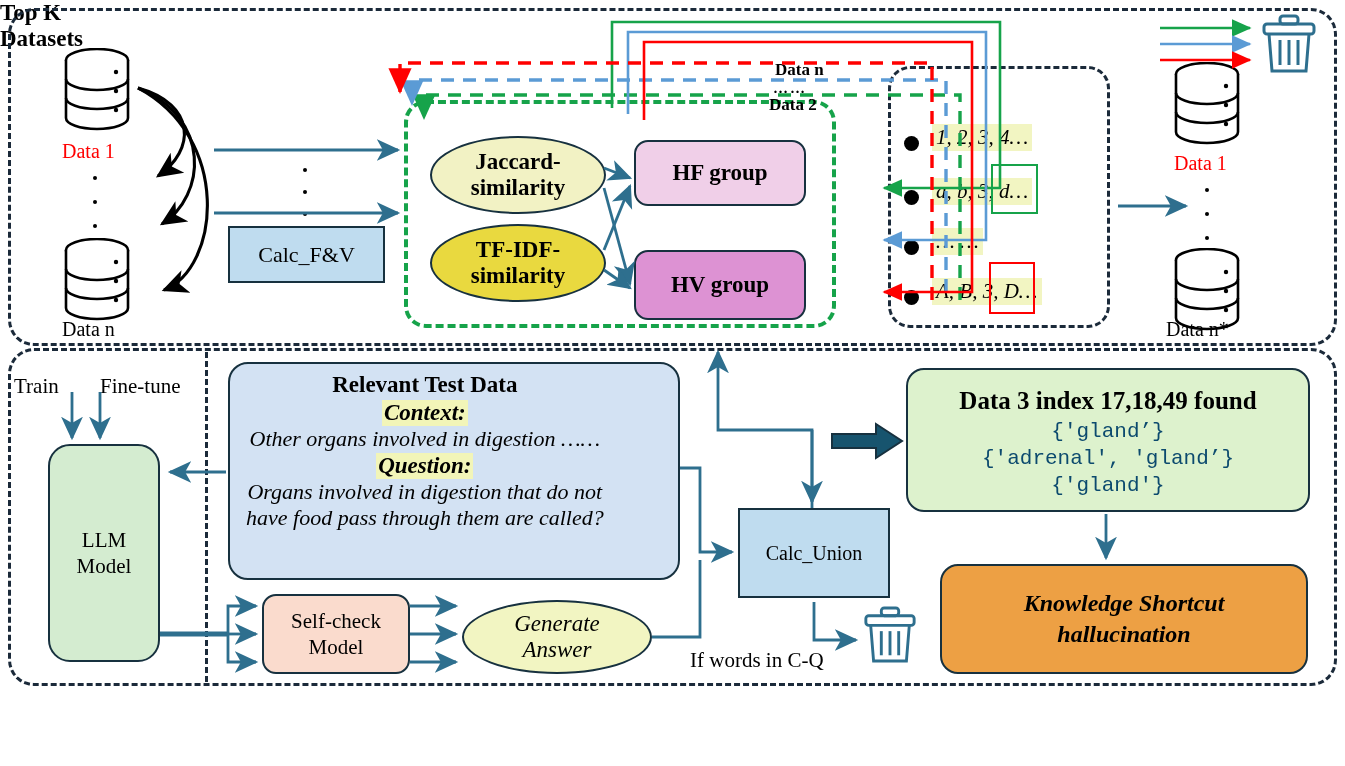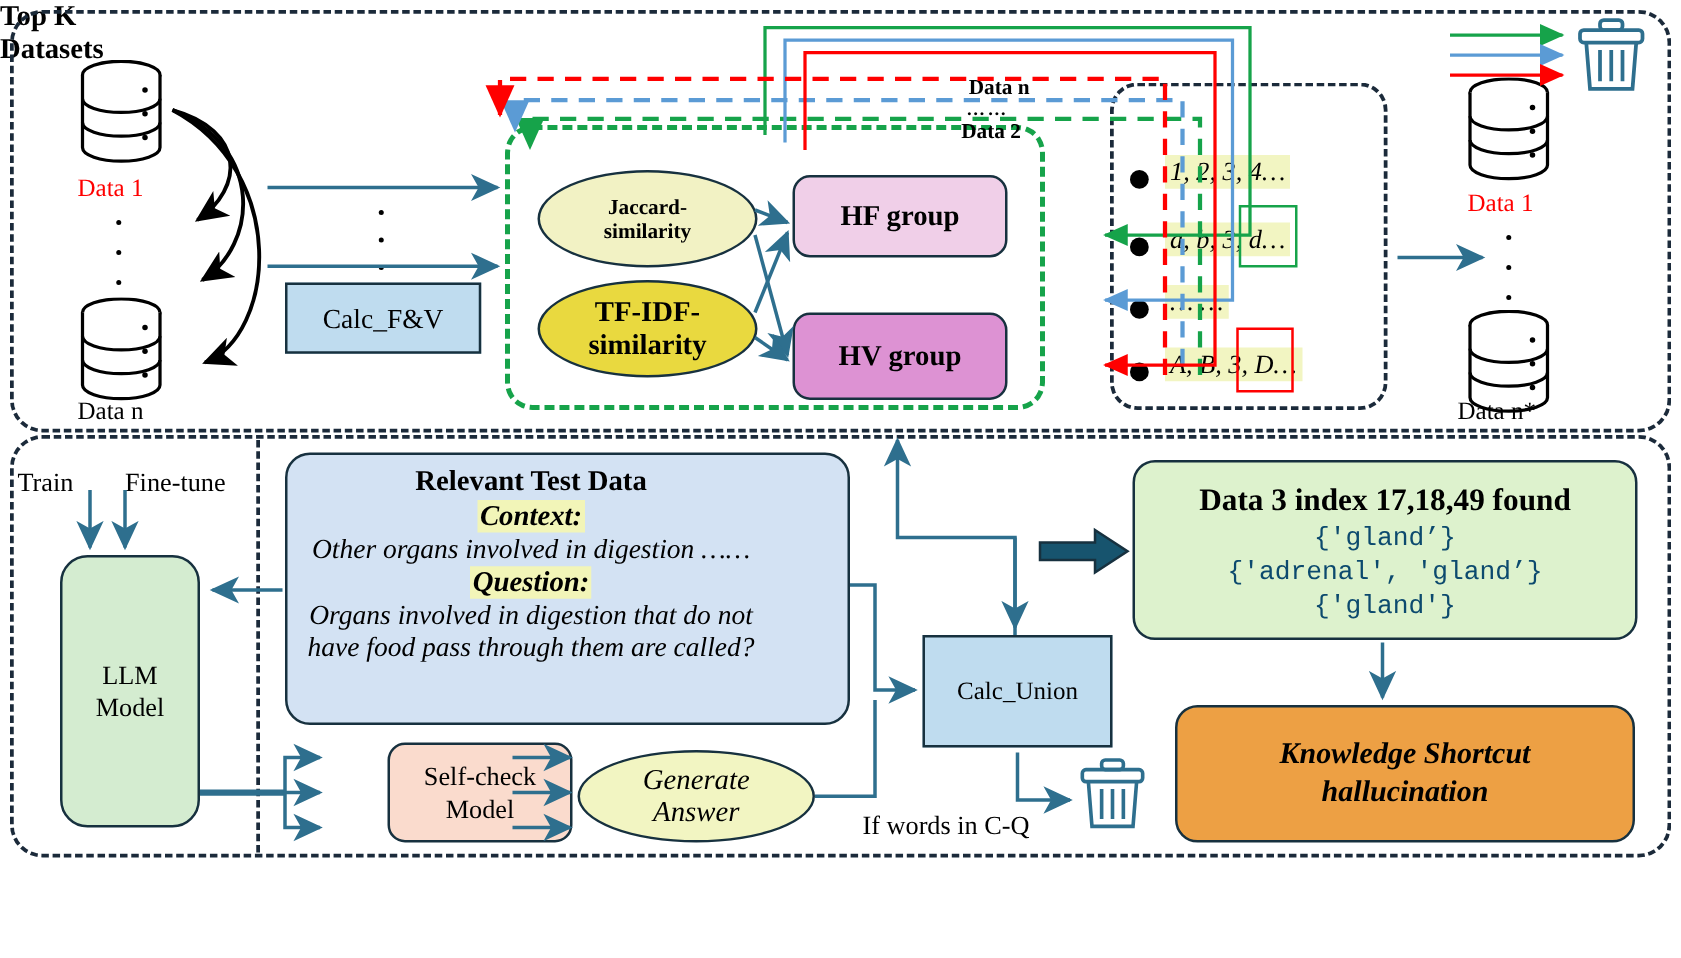--- a/index.html
+++ b/index.html
@@ -42,31 +42,31 @@
   }
   .box-sq{border-radius:0;}
   .box-r{border-radius:14px;}
   .box-r-lg{border-radius:22px;}
 
   .calcfv{background:#bfdcef;font-size:22px;}
   .calcunion{background:#bfdcef;font-size:20px;}
   .hf{background:#f0cfe8;font-weight:bold;font-size:23px;}
   .hv{background:#dd92d3;font-weight:bold;font-size:23px;}
   .llm{background:#d4ecd0;font-size:21px;line-height:1.25;}
-  .selfcheck{background:#fadbcd;font-size:21px;line-height:1.25;margin-left:48px;}
+  .selfcheck{background:#fadbcd;font-size:21px;line-height:1.25;}
   .rtd{background:#d3e2f3;border-radius:20px;align-items:flex-start;justify-content:flex-start;}
   .result{background:#ddf2cd;border-radius:18px;flex-direction:column;}
   .ksh{background:#eda044;border-radius:18px;font-style:italic;font-weight:bold;font-size:24px;line-height:1.3;}
 
   
   .ell{
     position:absolute;box-sizing:border-box;display:flex;align-items:center;justify-content:center;
     border:2.5px solid #17313f;border-radius:50%;text-align:center;
   }
-  .ell.jac{background:#f2f2c4;font-weight:bold;font-size:17px;line-height:1.12;}
+  .ell.jac{background:#f2f2c4;font-weight:bold;font-size:23px;line-height:1.12;}
   .ell.tfidf{background:#e9d93f;font-weight:bold;font-size:23px;line-height:1.12;}
   .ell.gen{background:#f2f5c2;font-style:italic;font-size:23px;line-height:1.12;}
 
   
   .topk-box{
     left:404px;top:100px;width:432px;height:228px;
     border:4px dashed #16a34a;border-radius:22px;
   }
   .topk-label{left:422px;top:106px;font-weight:bold;font-size:23px;}
 

